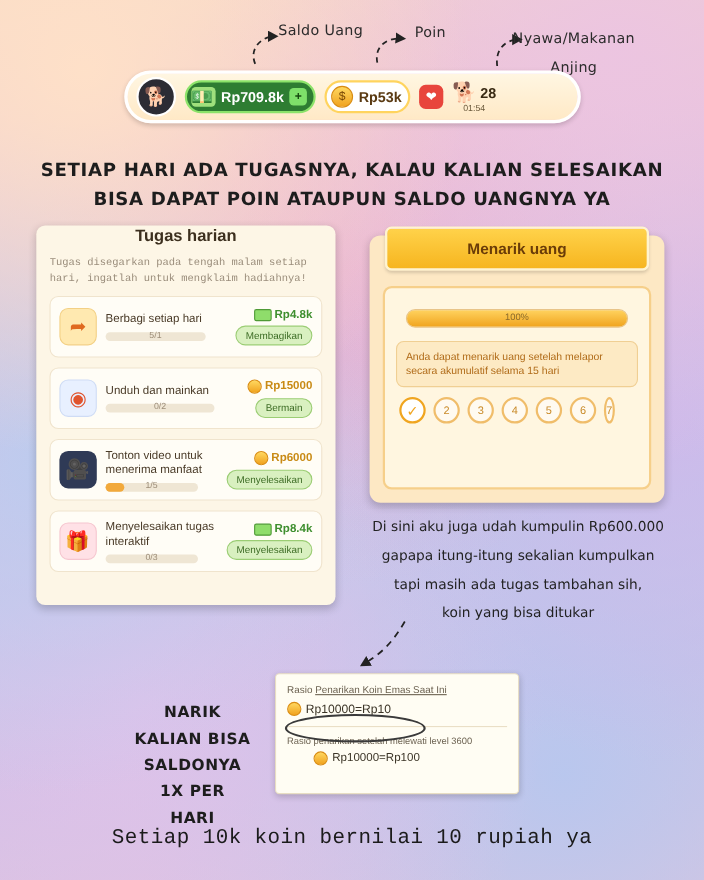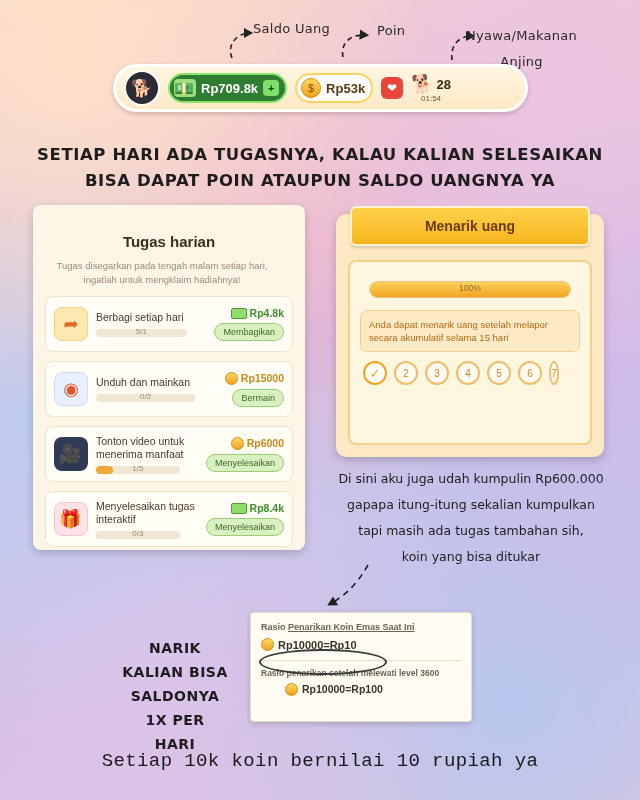--- a/index.html
+++ b/index.html
@@ -79,25 +79,26 @@
   }
 
   
   .card-tasks {
     position:absolute; left:33px; top:205px; width:272px; height:345px;
     background:#fdf6e6; border-radius:8px;
     box-shadow:0 3px 8px rgba(0,0,0,.2);
     overflow:hidden;
   }
   .tasks-title {
-    text-align:center; font-size:15px; color:#3c2f1e; padding-top:28px; font-weight:600;
+    text-align:center; font-size:15px; color:#3c2f1e; padding-top:1px; font-weight:600;
   }
   .tasks-sub {
     text-align:center; font-size:9.5px; color:#9a8d7b; line-height:14px;
     padding:9px 26px 0 12px;
+    font-family:Liberation Mono, monospace;
   }
   .task-row {
     margin:9px 12px 0 12px; background:#fffdf6; border:1px solid #f0e4cd;
     border-radius:8px; height:56px; display:flex; align-items:center; padding:0 8px; gap:8px;
     position:relative;
   }
   .task-ico {
     width:34px;height:34px;border-radius:8px;display:flex;align-items:center;justify-content:center;
     font-size:18px; flex:0 0 auto;
   }
@@ -192,21 +193,21 @@
   .hand-left {
     position:absolute; left:110px; top:636px; width:130px; text-align:center;
     font-family:"DejaVu Sans", sans-serif; font-weight:bold; font-size:14px;
     color:#1d1d1d; line-height:24px; letter-spacing:.5px;
   }
 
   
   .card-ratio {
     position:absolute; left:250px; top:612px; width:222px; height:110px;
     background:#fffdf3; border:1px solid #e8ddc2; border-radius:4px;
-    box-shadow:0 2px 6px rgba(0,0,0,.18); padding:9px 10px;font-weight:bold;
+    box-shadow:0 2px 6px rgba(0,0,0,.18); padding:9px 10px;
   }
   .ratio-h { font-size:9px; color:#6d6352; }
   .ratio-h u { text-decoration:underline; }
   .ratio-val { font-size:11px; color:#3b3426; margin-top:6px; display:flex; align-items:center; gap:4px;}
   .ratio-sep { height:1px; background:#eadfc6; margin:9px 0 7px 0; }
   .ratio-h2 { font-size:8.5px; color:#6d6352; }
   .ratio-val2 { font-size:10.5px; color:#3b3426; margin-top:5px; display:flex; gap:4px;margin-left:24px;}
   .circle-hl {
     position:absolute; left:8px; top:36px; width:128px; height:26px;
     border:2px solid #3a3a3a; border-radius:50%/50%;

